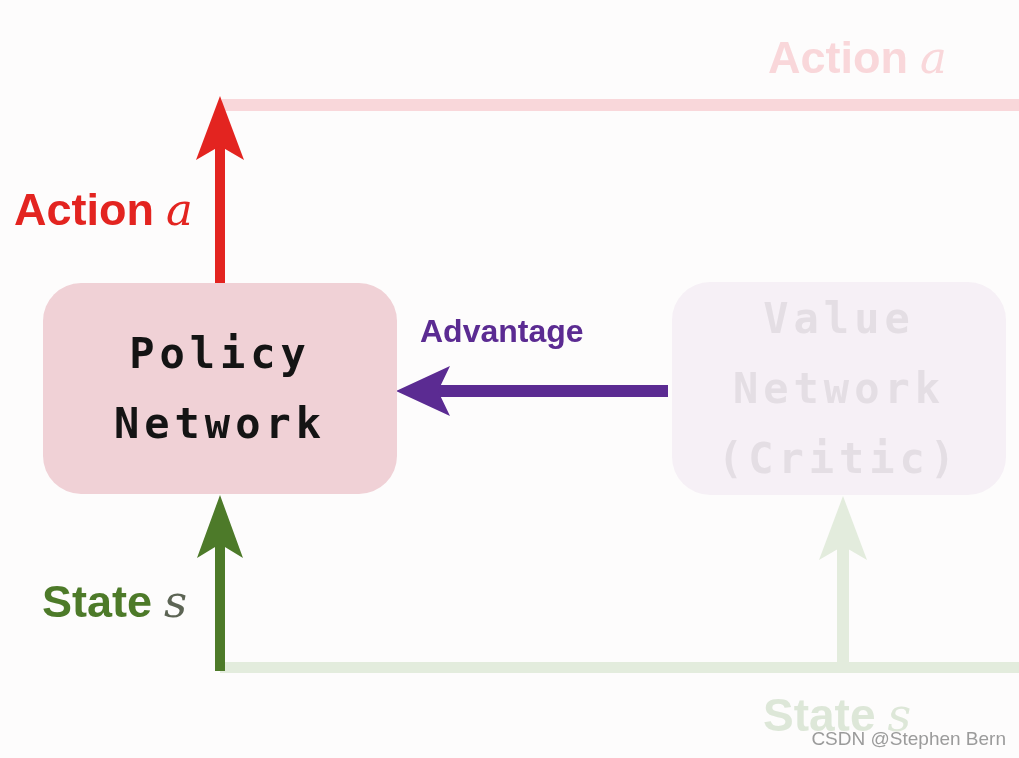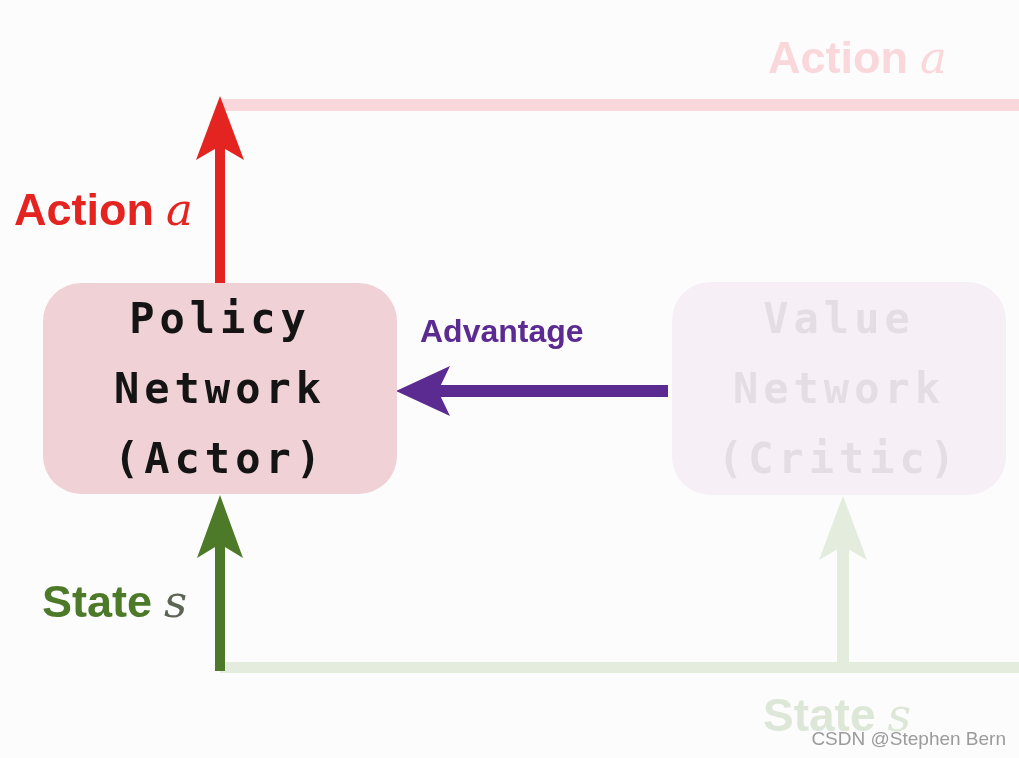--- a/index.html
+++ b/index.html
@@ -74,21 +74,20 @@
 
     <g class="arrow-green">
       <rect x="215" y="532" width="10" height="139"></rect>
       <polygon points="220,495 197,558 220,544 243,558"></polygon>
     </g>
   </svg>
 
   <div class="node node-policy">
     <span>Policy</span>
     <span>Network</span>
-    <span>(Actor)</span>
   </div>
 
   <div class="node node-value">
     <span>Value</span>
     <span>Network</span>
     <span>(Critic)</span>
   </div>
 
   <div class="lbl lbl-action">
     <span>Action</span><span class="mathvar">a</span>

